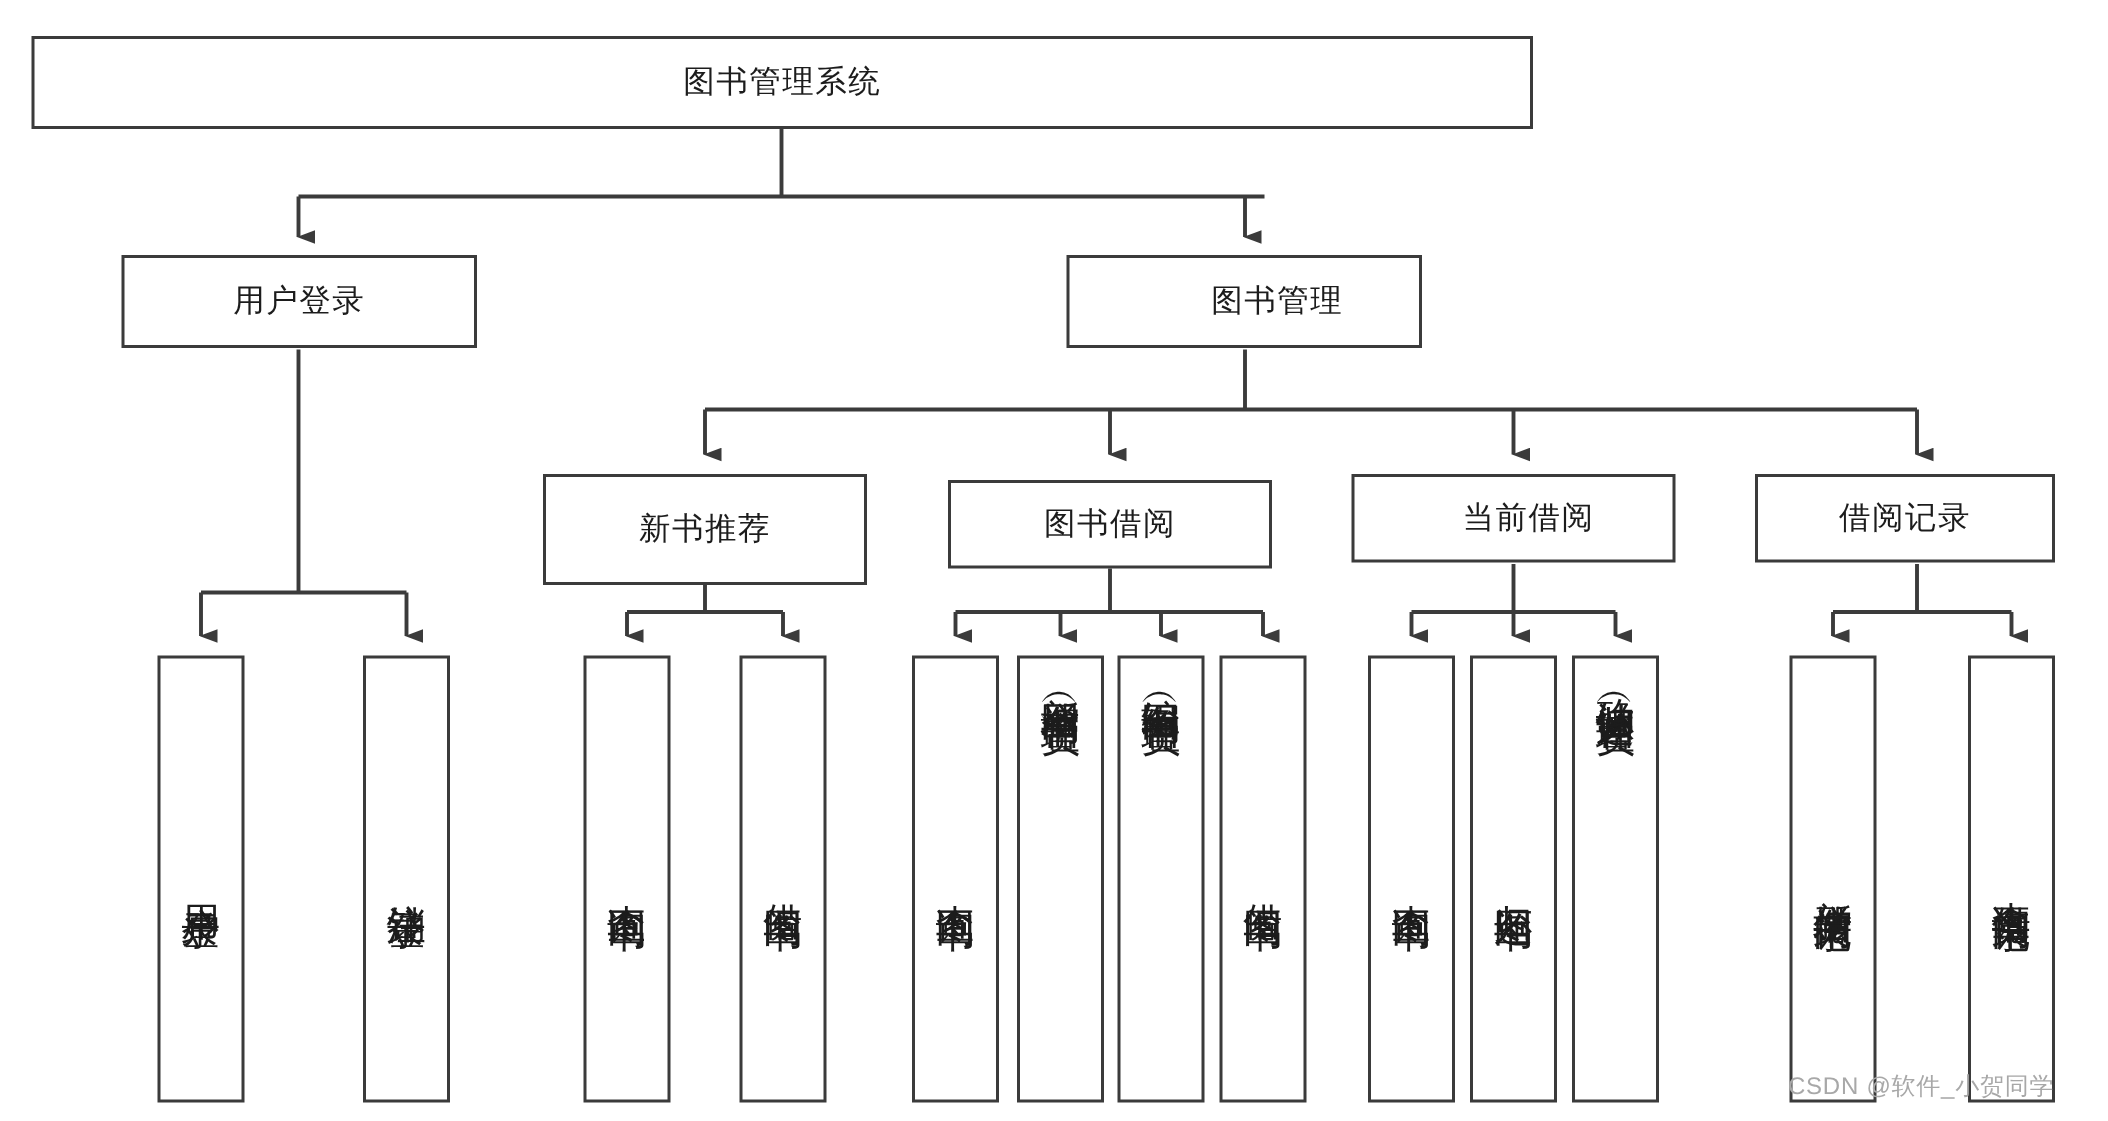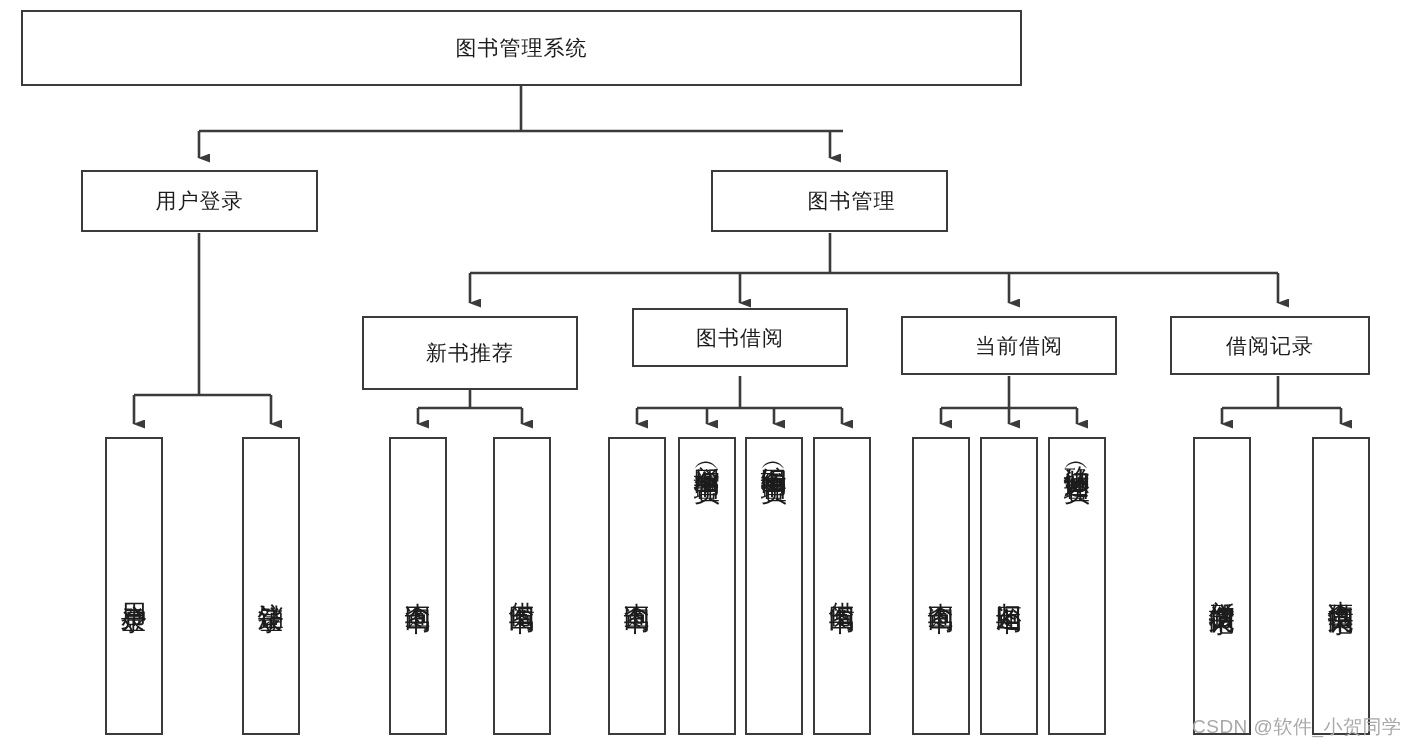--- a/index.html
+++ b/index.html
@@ -60,21 +60,21 @@
   .node.vert.center .node-label {
     margin-top: auto;
     margin-bottom: auto;
   }
   .node.vert.center {
     align-items: center;
     padding-top: 0;
   }
   .watermark {
     position: absolute;
-    font-size: 19px;
+    font-size: 16px;
     color: #a8a8a8;
     letter-spacing: 0.5px;
     white-space: nowrap;
     user-select: none;
   }
 </style>
 </head>
 <body>
 
 <div id="canvas">
@@ -122,35 +122,35 @@
       <path d="M1009,408 L1009,424" marker-end="url(#arw)"></path>
       <path d="M1077,408 L1077,424" marker-end="url(#arw)"></path>
 
       <path d="M1278,376 L1278,408"></path>
       <path d="M1222,408 L1341,408"></path>
       <path d="M1222,408 L1222,424" marker-end="url(#arw)"></path>
       <path d="M1341,408 L1341,424" marker-end="url(#arw)"></path>
     </g>
   </svg>
 
-  <div class="node horiz" style="left:21px; top:10px; width:1001px; height:76px;">
+  <div class="node horiz" style="left:21px; top:24px; width:1001px; height:62px;">
     <span class="node-label">图书管理系统</span>
   </div>
 
   <div class="node horiz" style="left:81px; top:170px; width:237px; height:62px;">
     <span class="node-label">用户登录</span>
   </div>
   <div class="node horiz" style="left:711px; top:170px; width:237px; height:62px;padding-left:44px;">
     <span class="node-label">图书管理</span>
   </div>
 
   <div class="node horiz" style="left:362px; top:316px; width:216px; height:74px;">
     <span class="node-label">新书推荐</span>
   </div>
-  <div class="node horiz" style="left:632px; top:308px; width:216px; height:59px;">
+  <div class="node horiz" style="left:632px; top:320px; width:216px; height:59px;">
     <span class="node-label">图书借阅</span>
   </div>
   <div class="node horiz" style="left:901px; top:316px; width:216px; height:59px;padding-left:20px;">
     <span class="node-label">当前借阅</span>
   </div>
   <div class="node horiz" style="left:1170px; top:316px; width:200px; height:59px;">
     <span class="node-label">借阅记录</span>
   </div>
 
   <div class="node vert center" style="left:105px; top:437px; width:58px; height:298px;">

